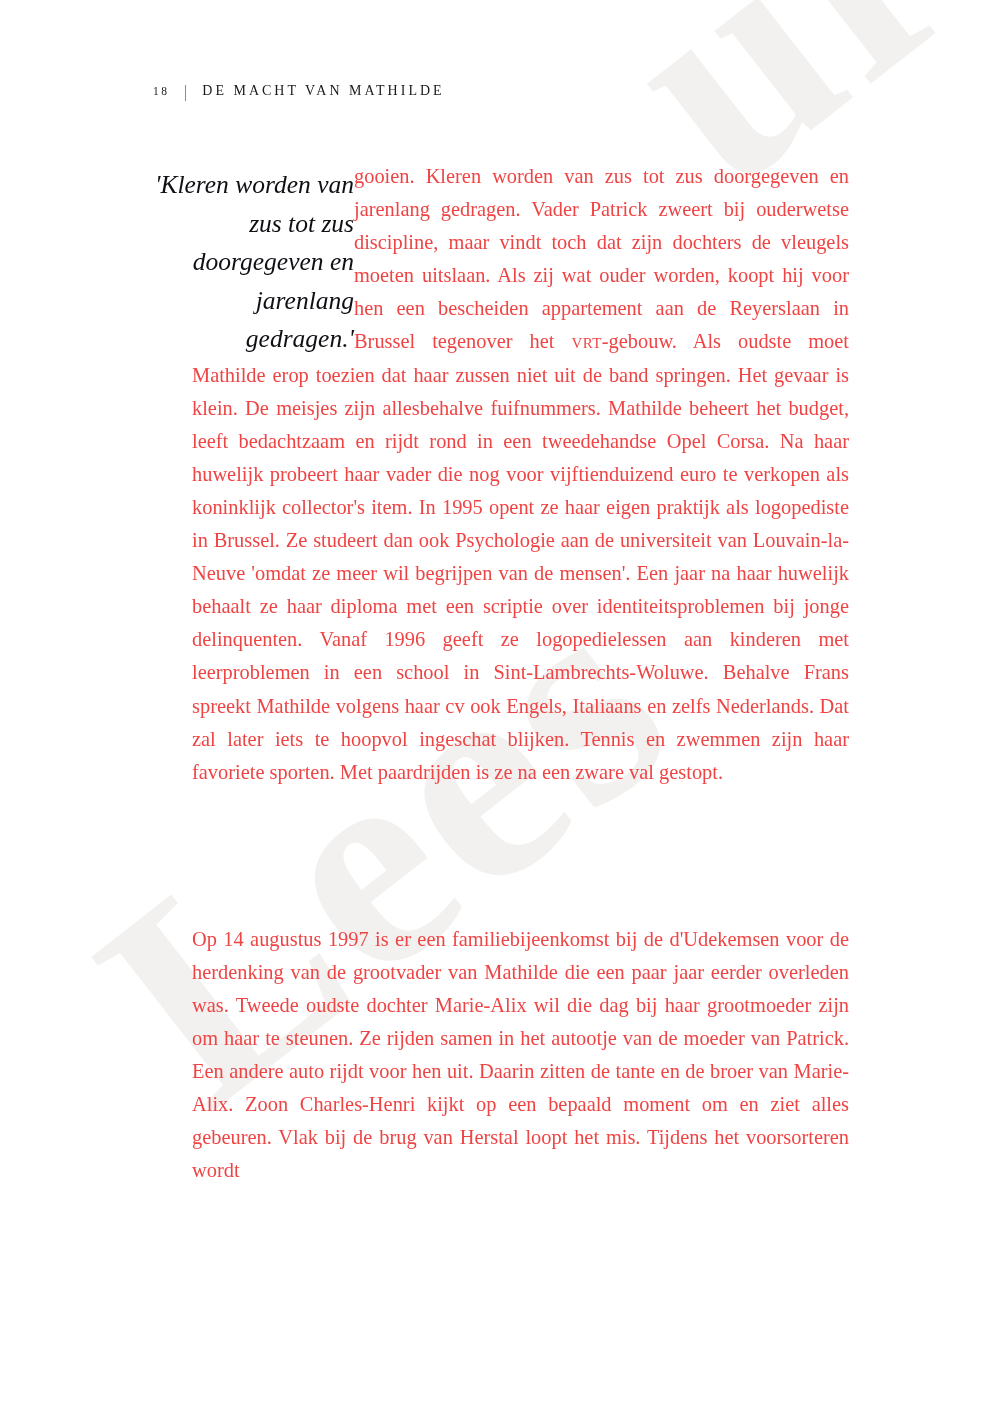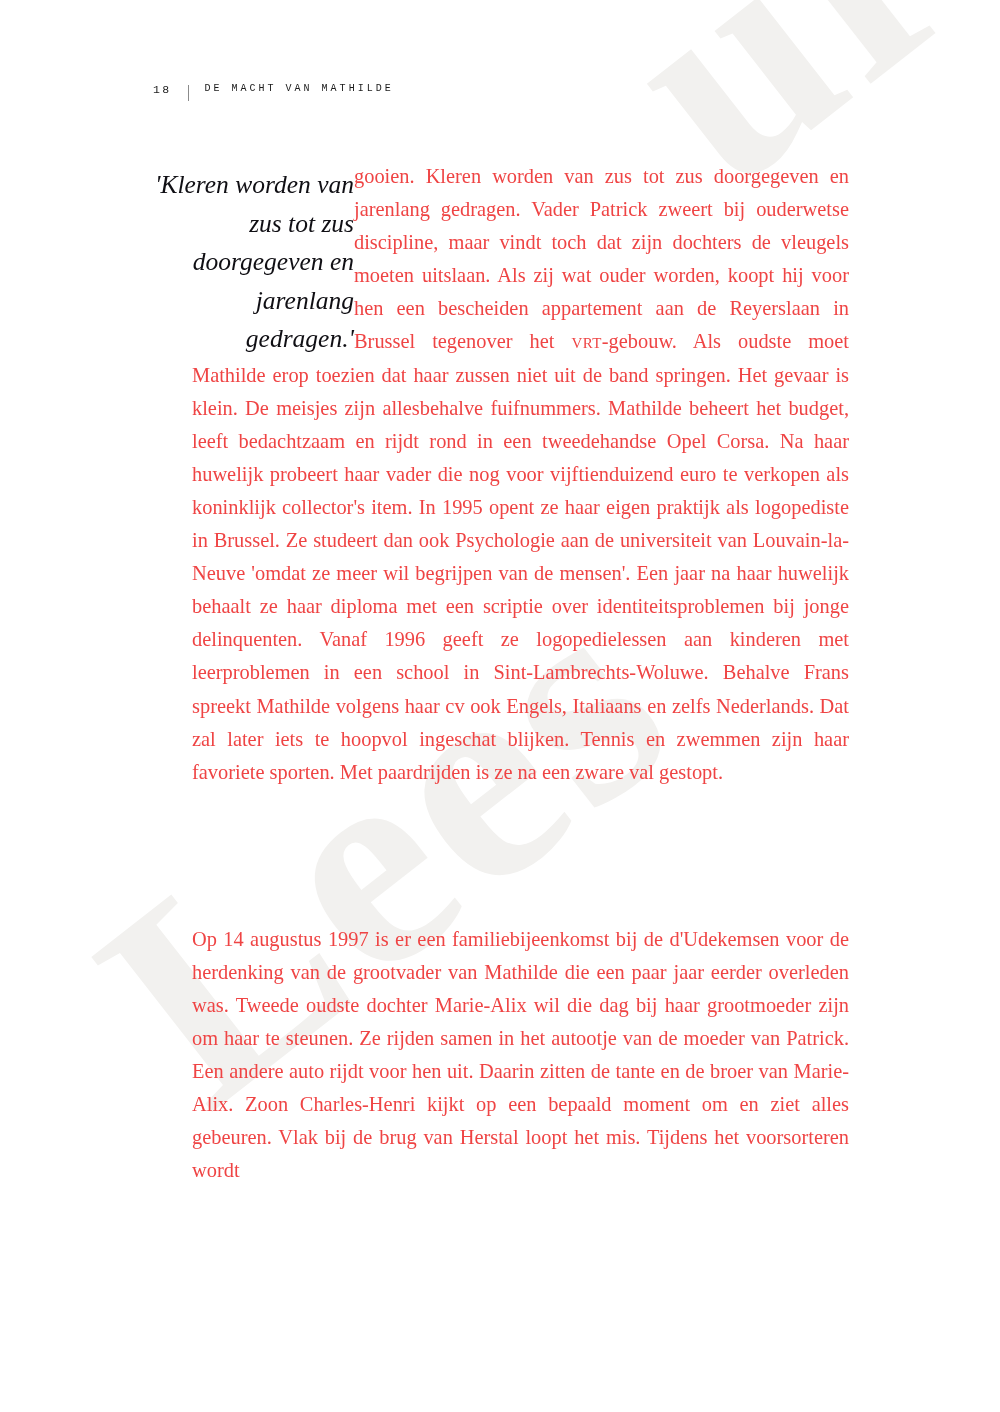--- a/index.html
+++ b/index.html
@@ -51,42 +51,42 @@
     transform: rotate(-38deg);
     transform-origin: left top;
   }
 
   
   .running-head {
     position: absolute;
     left: 153px;
     top: 83px;
     display: flex;
-    align-items: flex-start;
+    align-items: center;
     gap: 0;
     z-index: 2;
-    font-family: Liberation Mono, monospace;
+    font-family: Liberation Serif, serif;
   }
   .rh-folio {
     font-size: 11.5px;
     letter-spacing: 2.4px;
     color: #1a1a1a;
     font-weight: 400;
   }
   .rh-rule {
     display: inline-block;
     width: 1px;
     height: 16px;
     background: #8b8b8b;
     margin: 0 16px 0 16px;
     position: relative;
     top: 2px;
   }
   .rh-title {
-    font-size: 10px;
+    font-size: 14px;
     letter-spacing: 3.0px;
     color: #1a1a1a;
     text-transform: uppercase;
     font-weight: 400;
   }
 
   
   .column {
     position: absolute;
     left: 192px;

